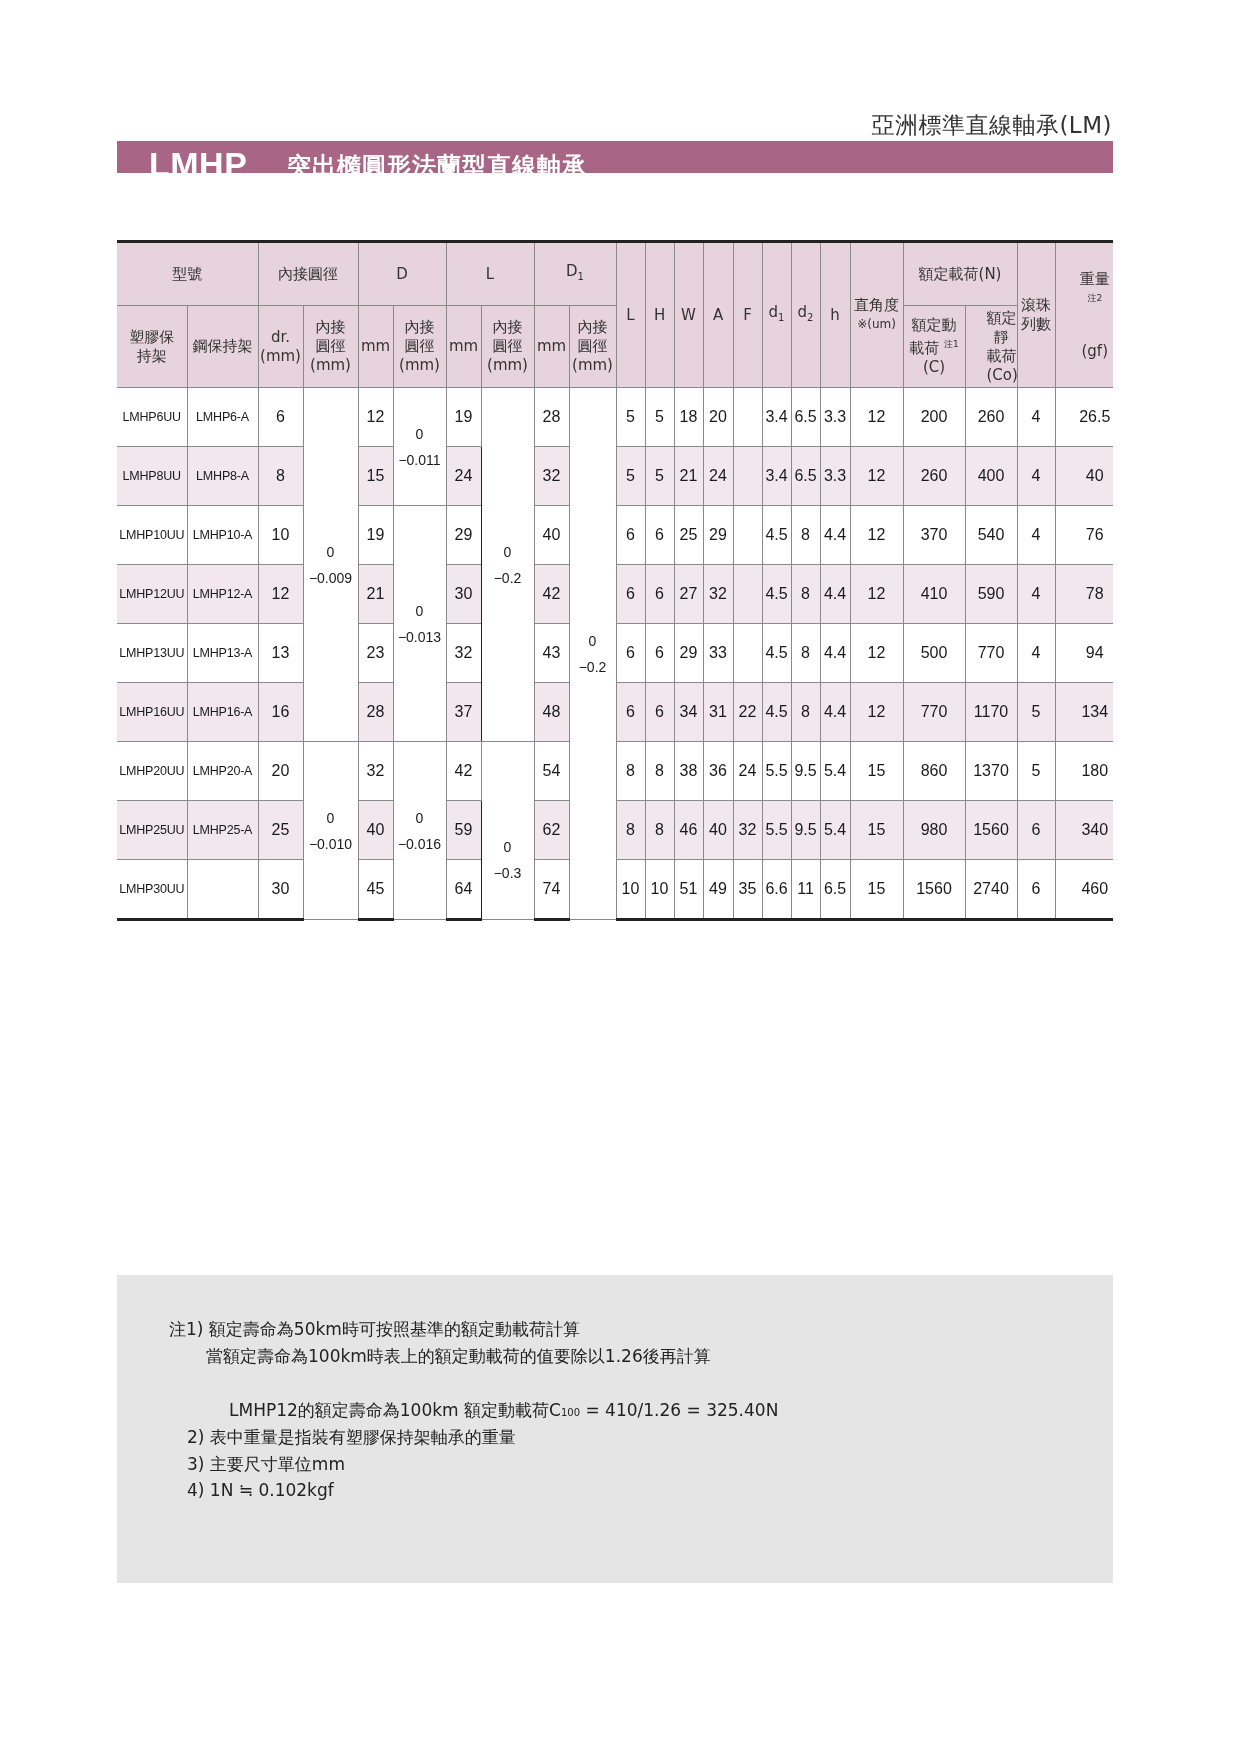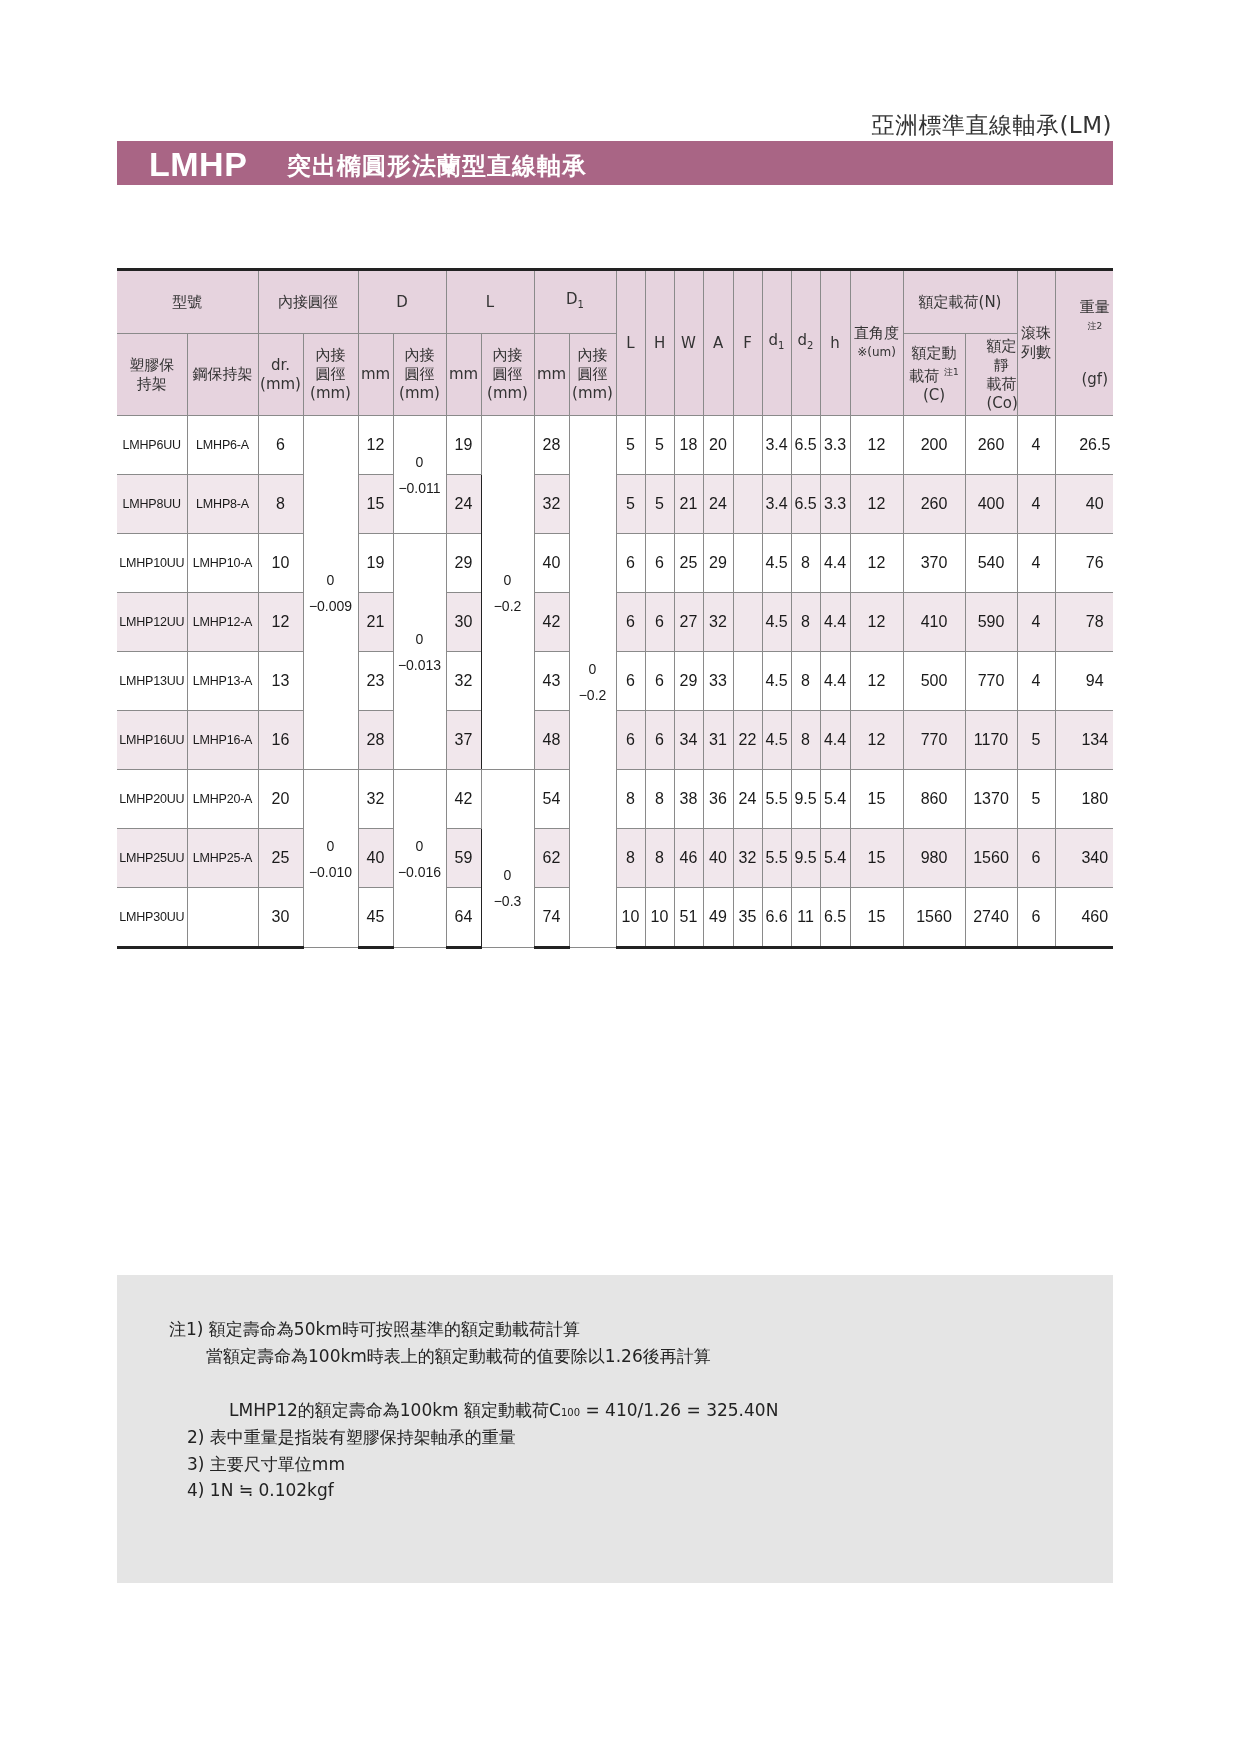--- a/index.html
+++ b/index.html
@@ -1,22 +1,22 @@
 <!DOCTYPE html>
 <html><head>
 <meta charset="utf-8">
 <style>
   html, body { margin:0; padding:0; background:#ffffff; }
   body { width:1240px; height:1755px; position:relative; font-family:"DejaVu Sans", sans-serif; color:#222; overflow:hidden; }
   .top-right { position:absolute; right:128px; top:110px; font-size:23px; color:#333; letter-spacing:0.5px;text-align:center; }
-  .banner { position:absolute; left:117px; top:141px; width:996px; height:44px; background:#a96585; color:#fff; }
+  .banner { position:absolute; left:117px; top:141px; width:996px; height:32px; background:#a96585; color:#fff; }
   .banner .code { position:absolute; left:32px; top:4px; font-family:"Liberation Sans", sans-serif; font-weight:bold; font-size:34px; letter-spacing:0.5px; }
   .banner .title { position:absolute; left:170px; top:9px; font-weight:bold; font-size:24px; letter-spacing:1px; }
 
-  table.spec { position:absolute; left:117px; top:240px; width:996px; border-collapse:collapse; table-layout:fixed; font-family:"Liberation Sans", sans-serif;margin-top:28px; }
+  table.spec { position:absolute; left:117px; top:240px; width:996px; border-collapse:collapse; table-layout:fixed; font-family:"Liberation Sans", sans-serif; }
   table.spec th, table.spec td { border:1px solid #8a8a8a; text-align:center; vertical-align:middle; padding:0; overflow:visible; }
   table.spec thead th { background:#e6d3de; font-weight:normal; font-family:"DejaVu Sans", sans-serif; font-size:15px; color:#333; line-height:19px; }
   table.spec thead tr:first-child th { border-top:3px solid #222; }
   table.spec tbody td { font-size:16px; height:58px; color:#1a1a1a; }
   table.spec tbody tr.alt td { background:#f1e7ec; }
   table.spec tbody tr td.tol { background:#ffffff !important; font-size:14px; line-height:26px; }
   table.spec tbody tr:last-child td { border-bottom:3px solid #222; }
   table.spec td.model { font-size:12.5px; letter-spacing:-0.2px; white-space:nowrap; }
   table.spec th:first-child, table.spec td:first-child { border-left:none; }
   table.spec th:last-child, table.spec td:last-child { border-right:none;padding-left:21px; }

